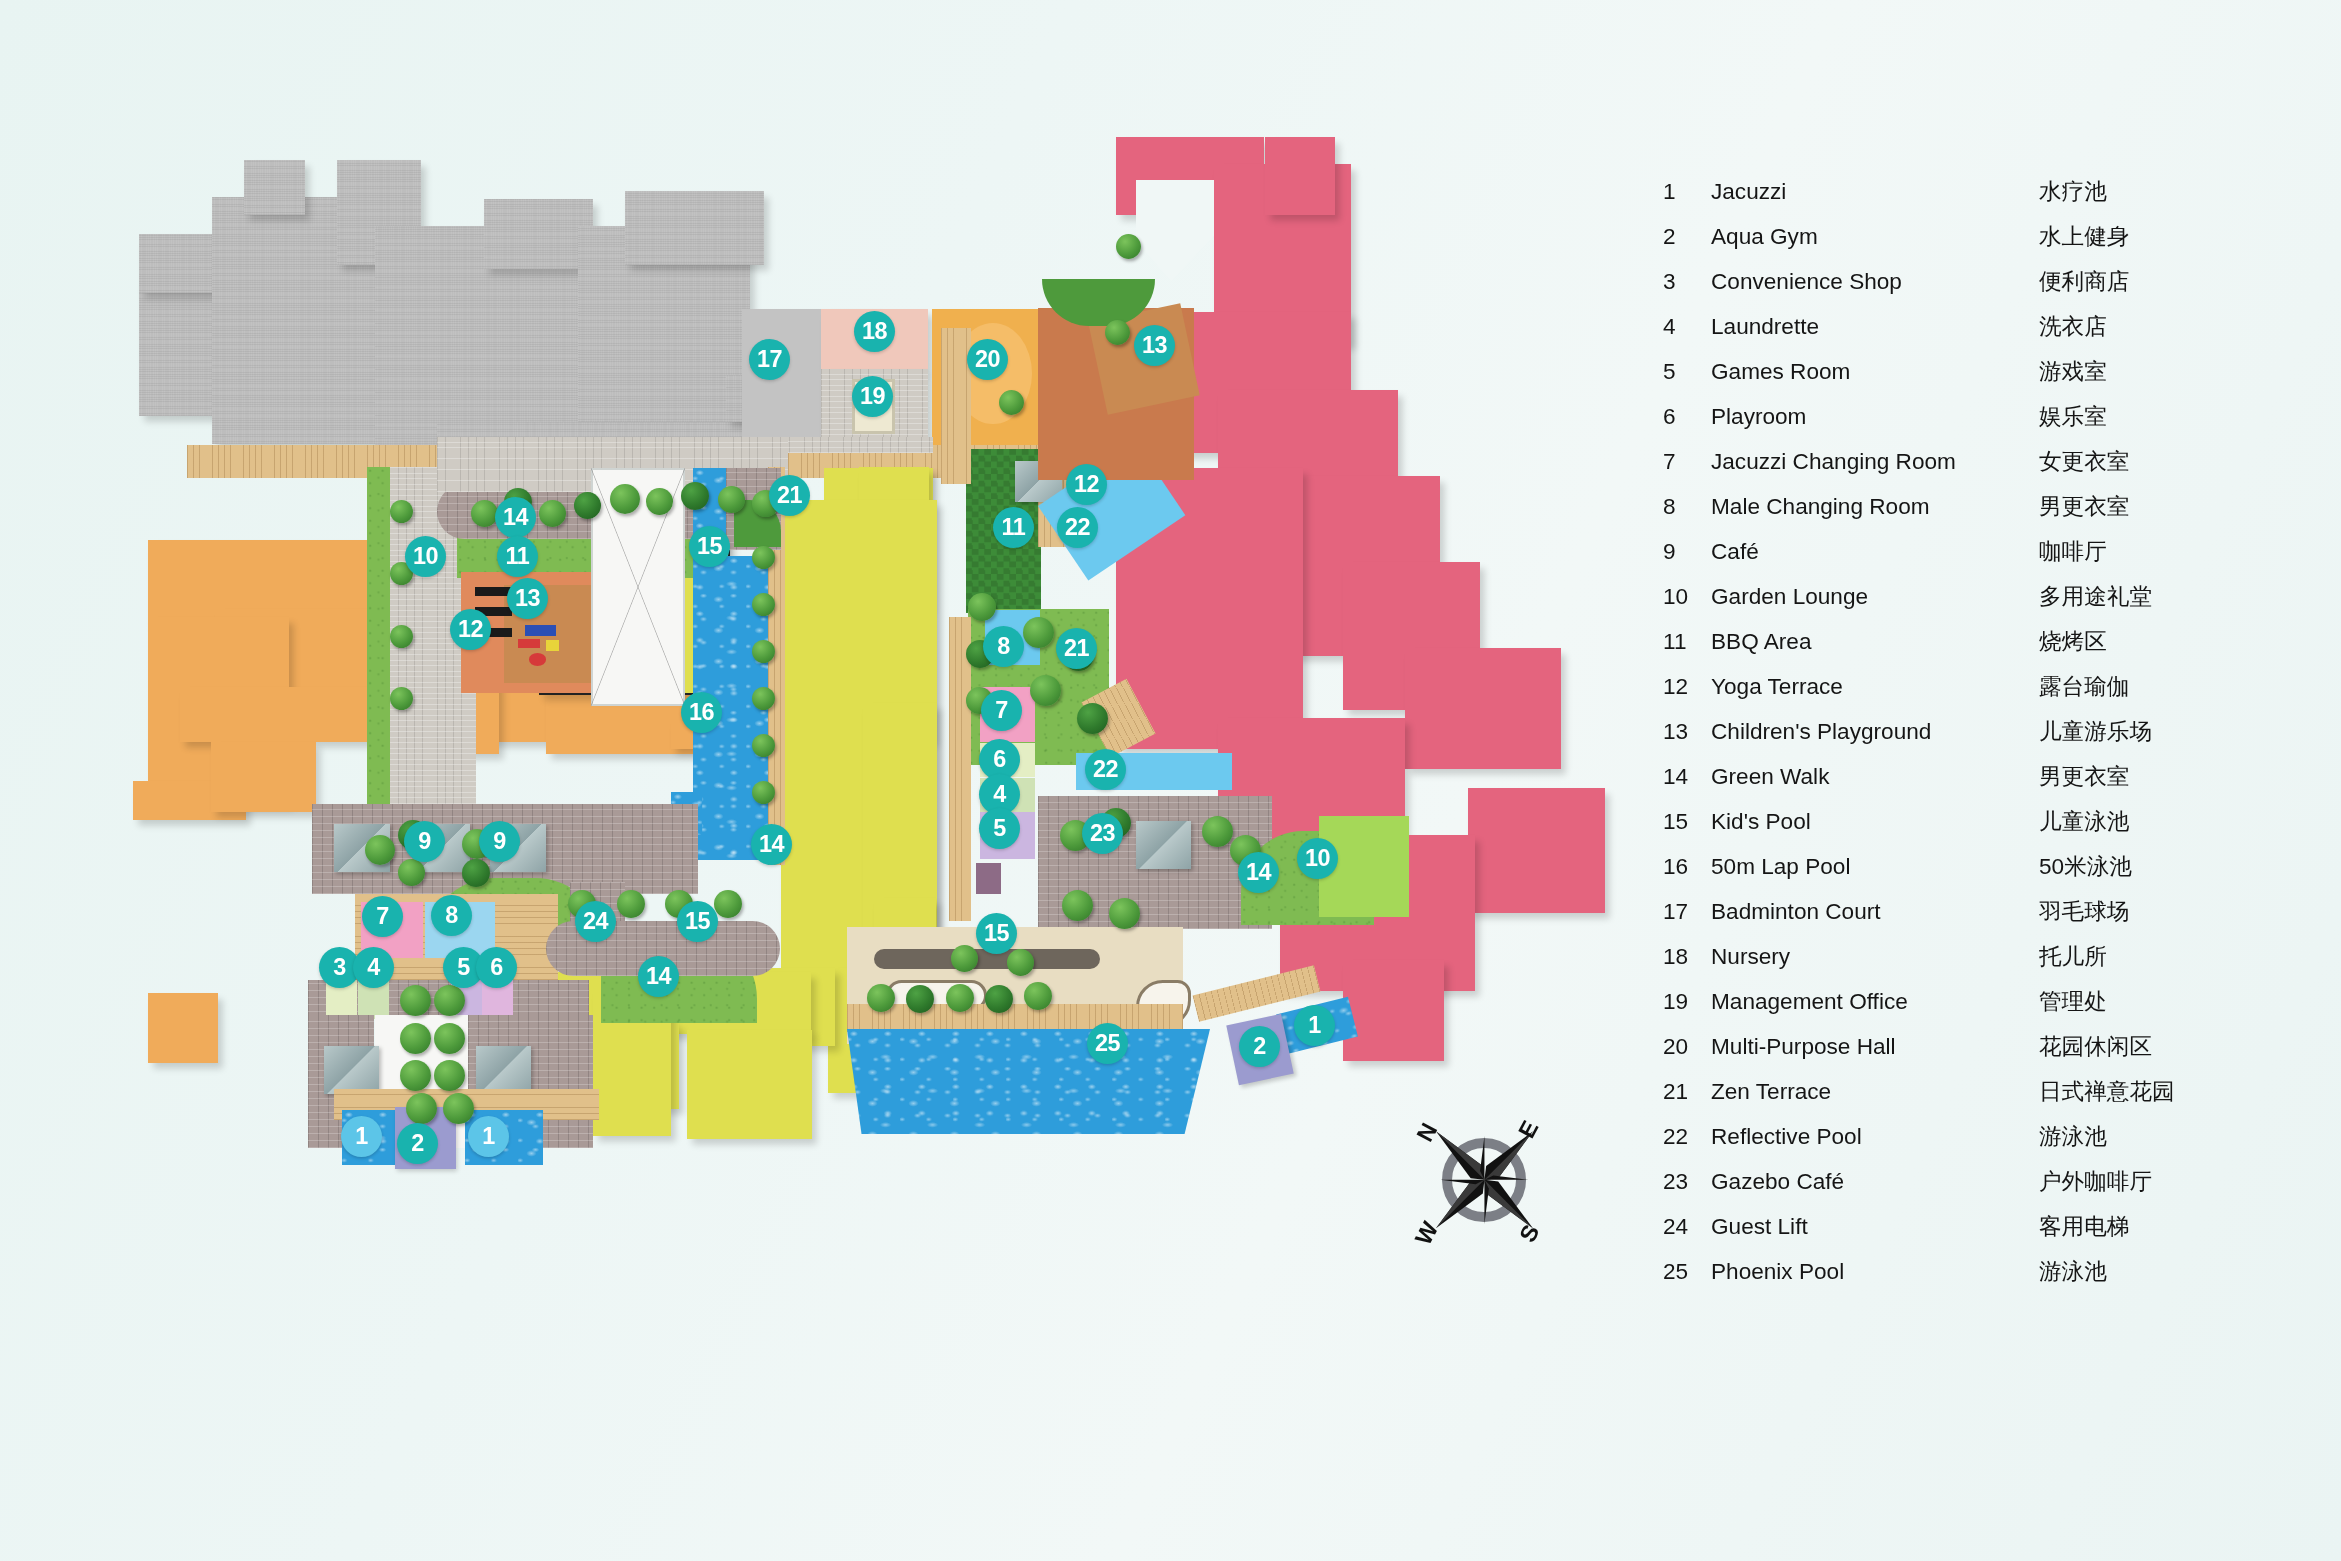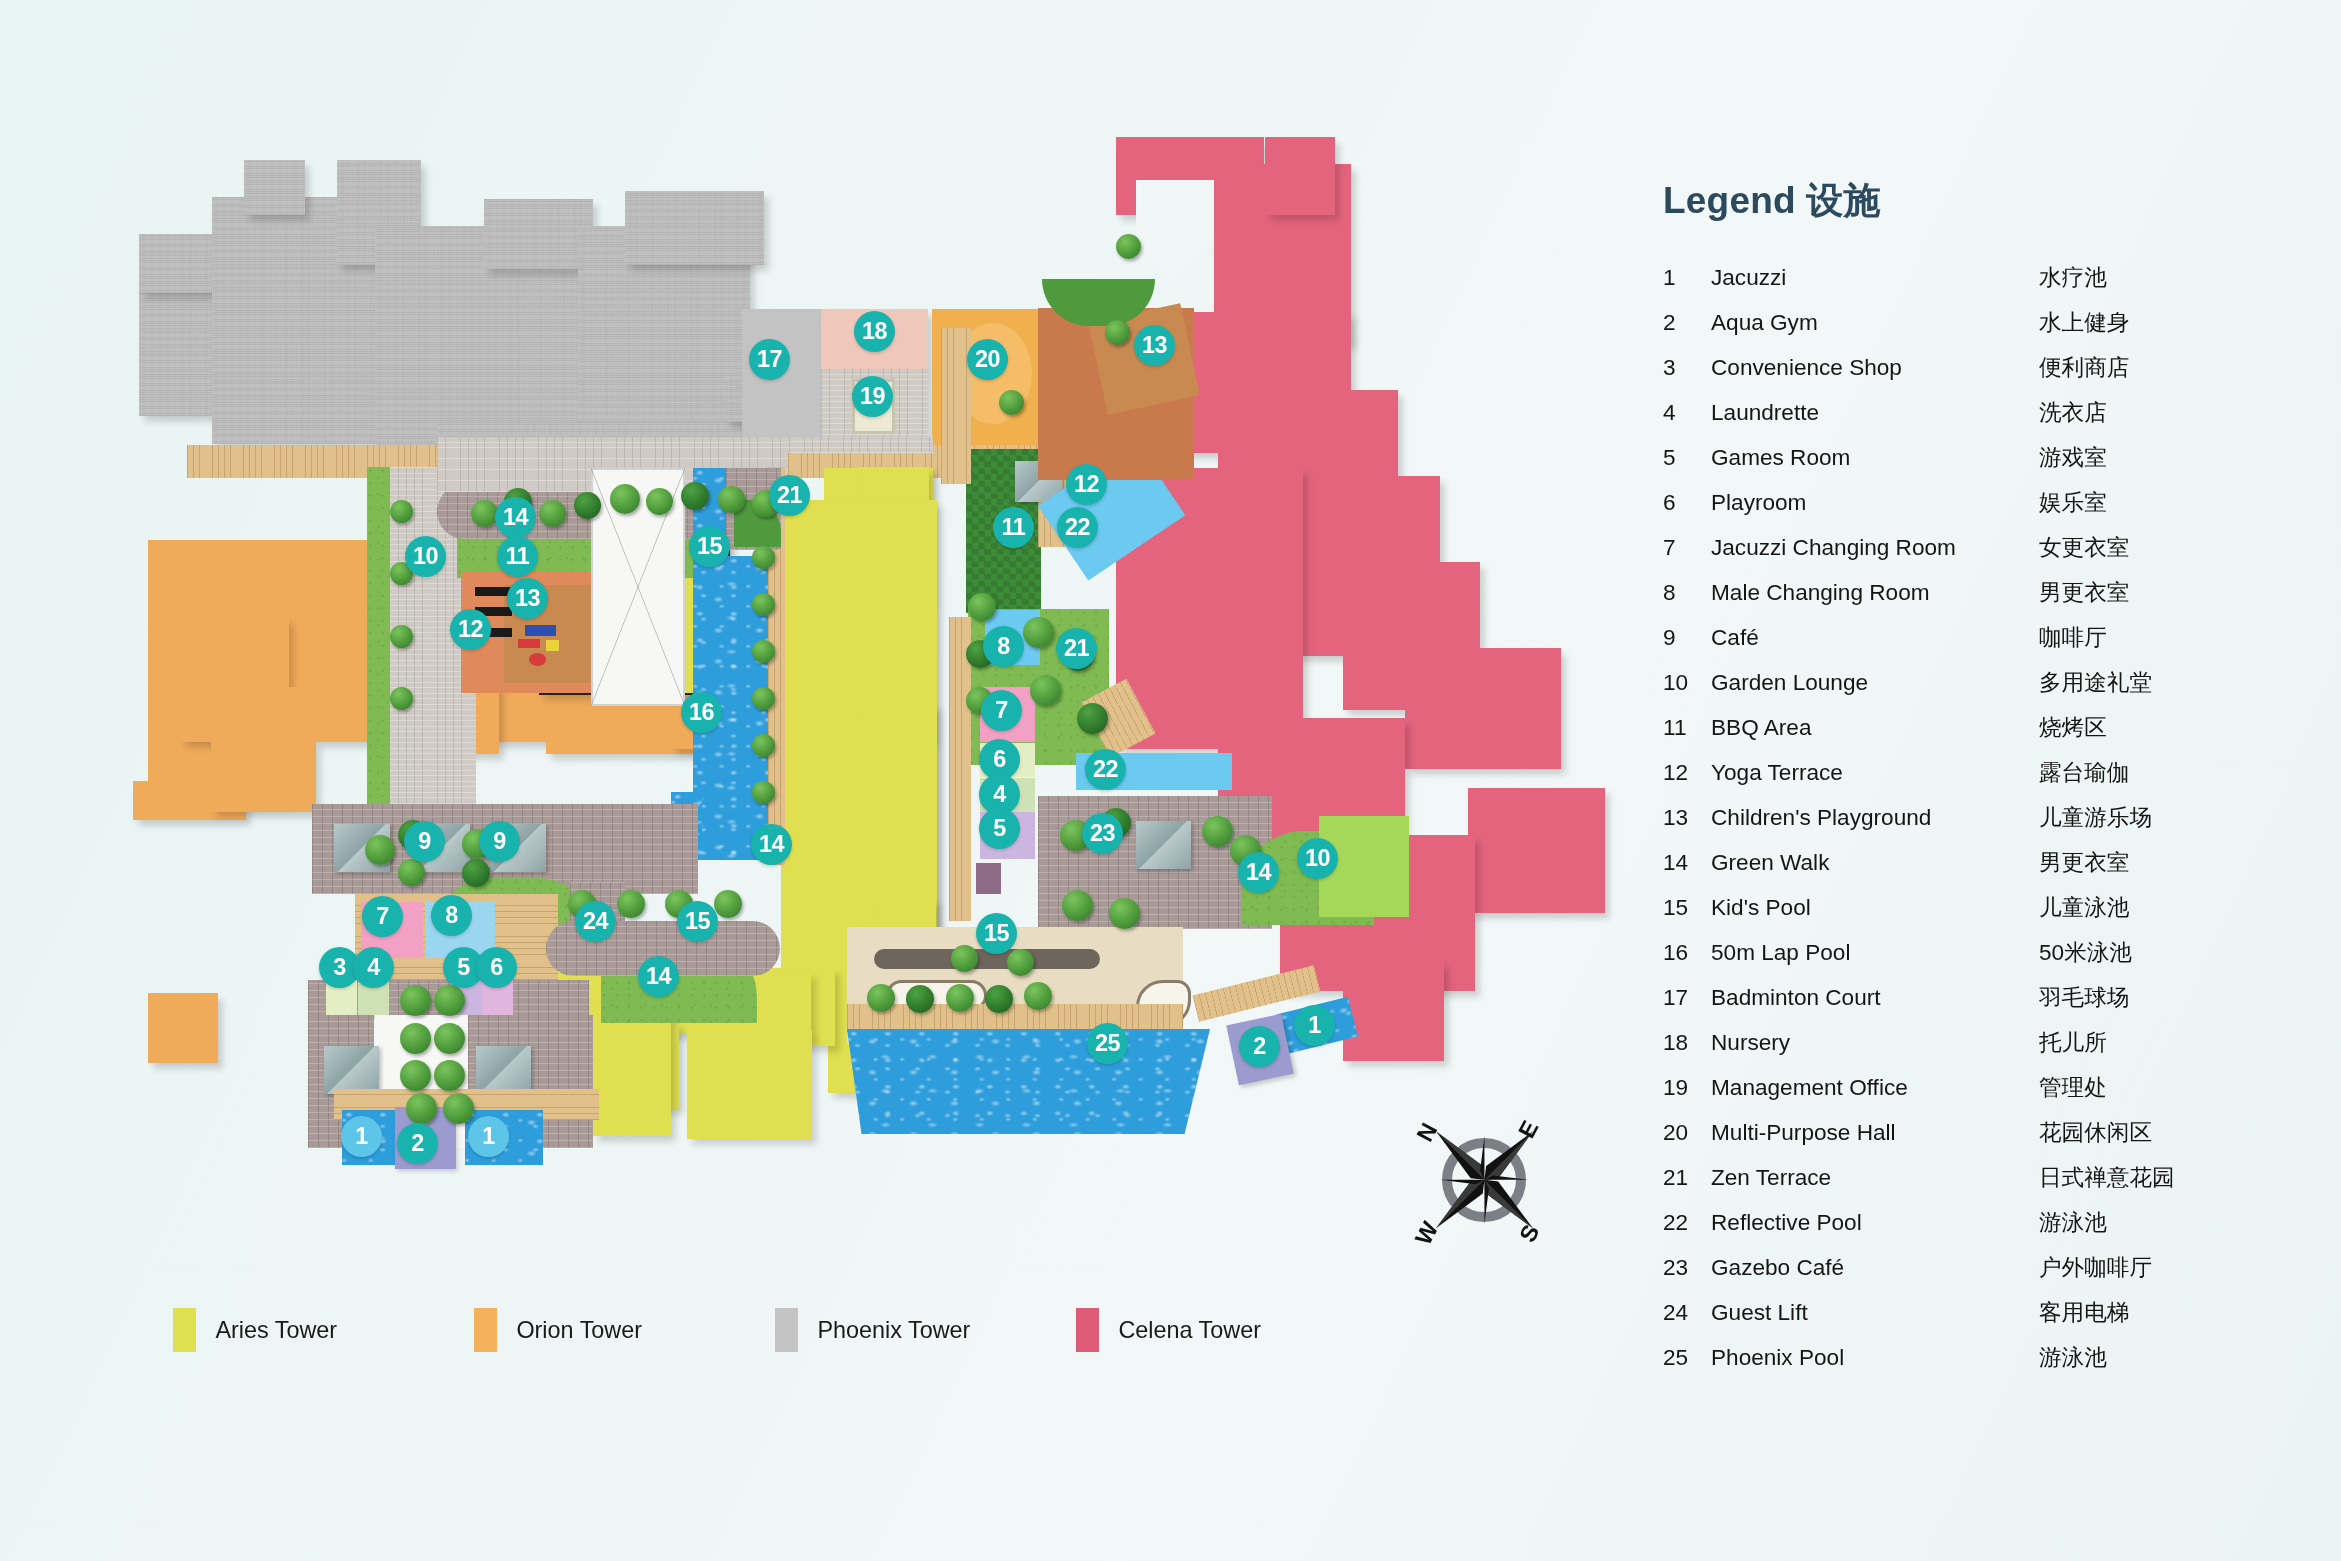--- a/index.html
+++ b/index.html
@@ -417,41 +417,22 @@
         <polygon points="40,40 8,8 0,0 12,4" fill="#111"></polygon>
         <polygon points="-40,40 -8,8 0,0 -4,12" fill="#111"></polygon>
       </g>
     </svg>
     <div class="cdir" style="left:14px;top:22px;transform:rotate(-62deg);">N</div>
     <div class="cdir" style="left:116px;top:19px;transform:rotate(-62deg);">E</div>
     <div class="cdir" style="left:117px;top:123px;transform:rotate(-62deg);">S</div>
     <div class="cdir" style="left:11px;top:123px;transform:rotate(-62deg);">W</div>
   </div>
 
-  <div id="towers">
-      <div class="tower-item">
-        <div class="tower-swatch" style="background: rgb(223, 223, 79);"></div>
-        <div class="tower-label">Aries Tower</div>
-      </div>
-      <div class="tower-item">
-        <div class="tower-swatch" style="background: rgb(245, 178, 92);"></div>
-        <div class="tower-label">Orion Tower</div>
-      </div>
-      <div class="tower-item">
-        <div class="tower-swatch" style="background: rgb(196, 196, 196);"></div>
-        <div class="tower-label">Phoenix Tower</div>
-      </div>
-      <div class="tower-item">
-        <div class="tower-swatch" style="background: rgb(222, 92, 119);"></div>
-        <div class="tower-label">Celena Tower</div>
-      </div>
-    </div>
 
   <div id="legend">
-    <h1>Legend 设施</h1>
     <div id="legend-rows">
         <div class="leg-row">
           <div class="leg-num">1</div>
           <div class="leg-en">Jacuzzi</div>
           <div class="leg-zh">水疗池</div>
         </div>
         <div class="leg-row">
           <div class="leg-num">2</div>
           <div class="leg-en">Aqua Gym</div>
           <div class="leg-zh">水上健身</div>

